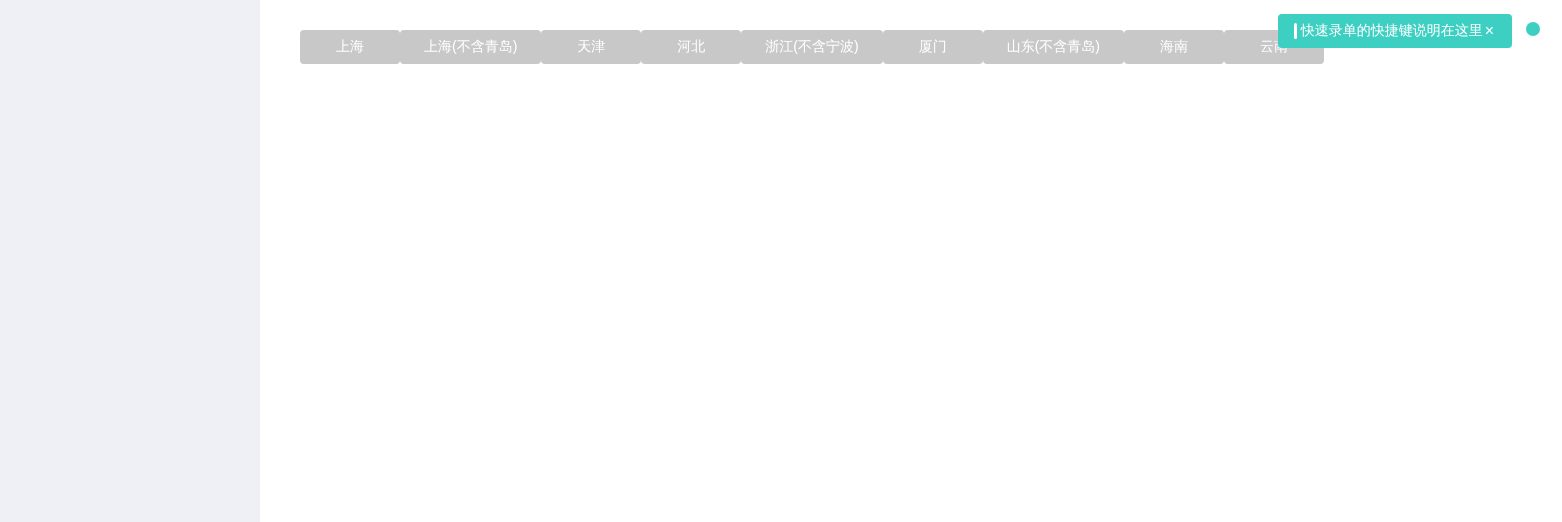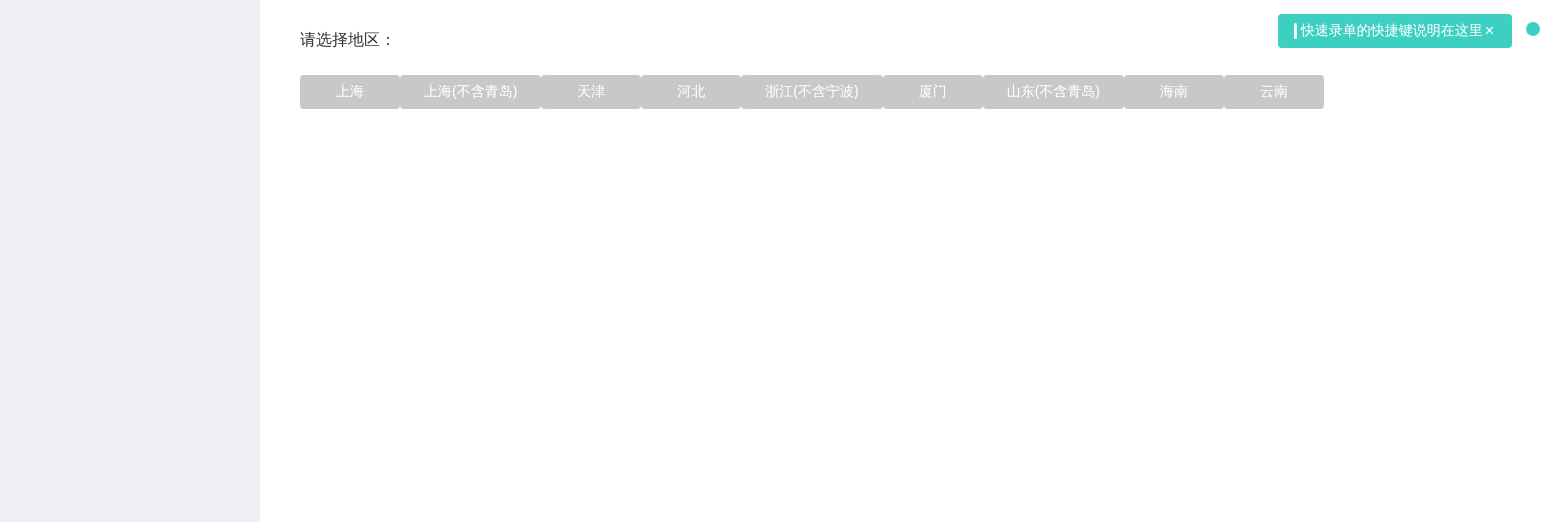--- a/index.html
+++ b/index.html
@@ -106,21 +106,20 @@
       border-radius: 50%;
       border: 2px solid #3dcfc1;
     }
   </style>
 </head>
 <body>
 
 <div class="left-sidebar"></div>
 
 <div class="main-content">
-  <div class="page-title">请选择地区：</div>
 
   <div class="region-buttons">
   <button class="region-btn">上海</button>
       <button class="region-btn">上海(不含青岛)</button>
       <button class="region-btn">天津</button>
       <button class="region-btn">河北</button>
       <button class="region-btn">浙江(不含宁波)</button>
       <button class="region-btn">厦门</button>
       <button class="region-btn">山东(不含青岛)</button>
       <button class="region-btn">海南</button>

